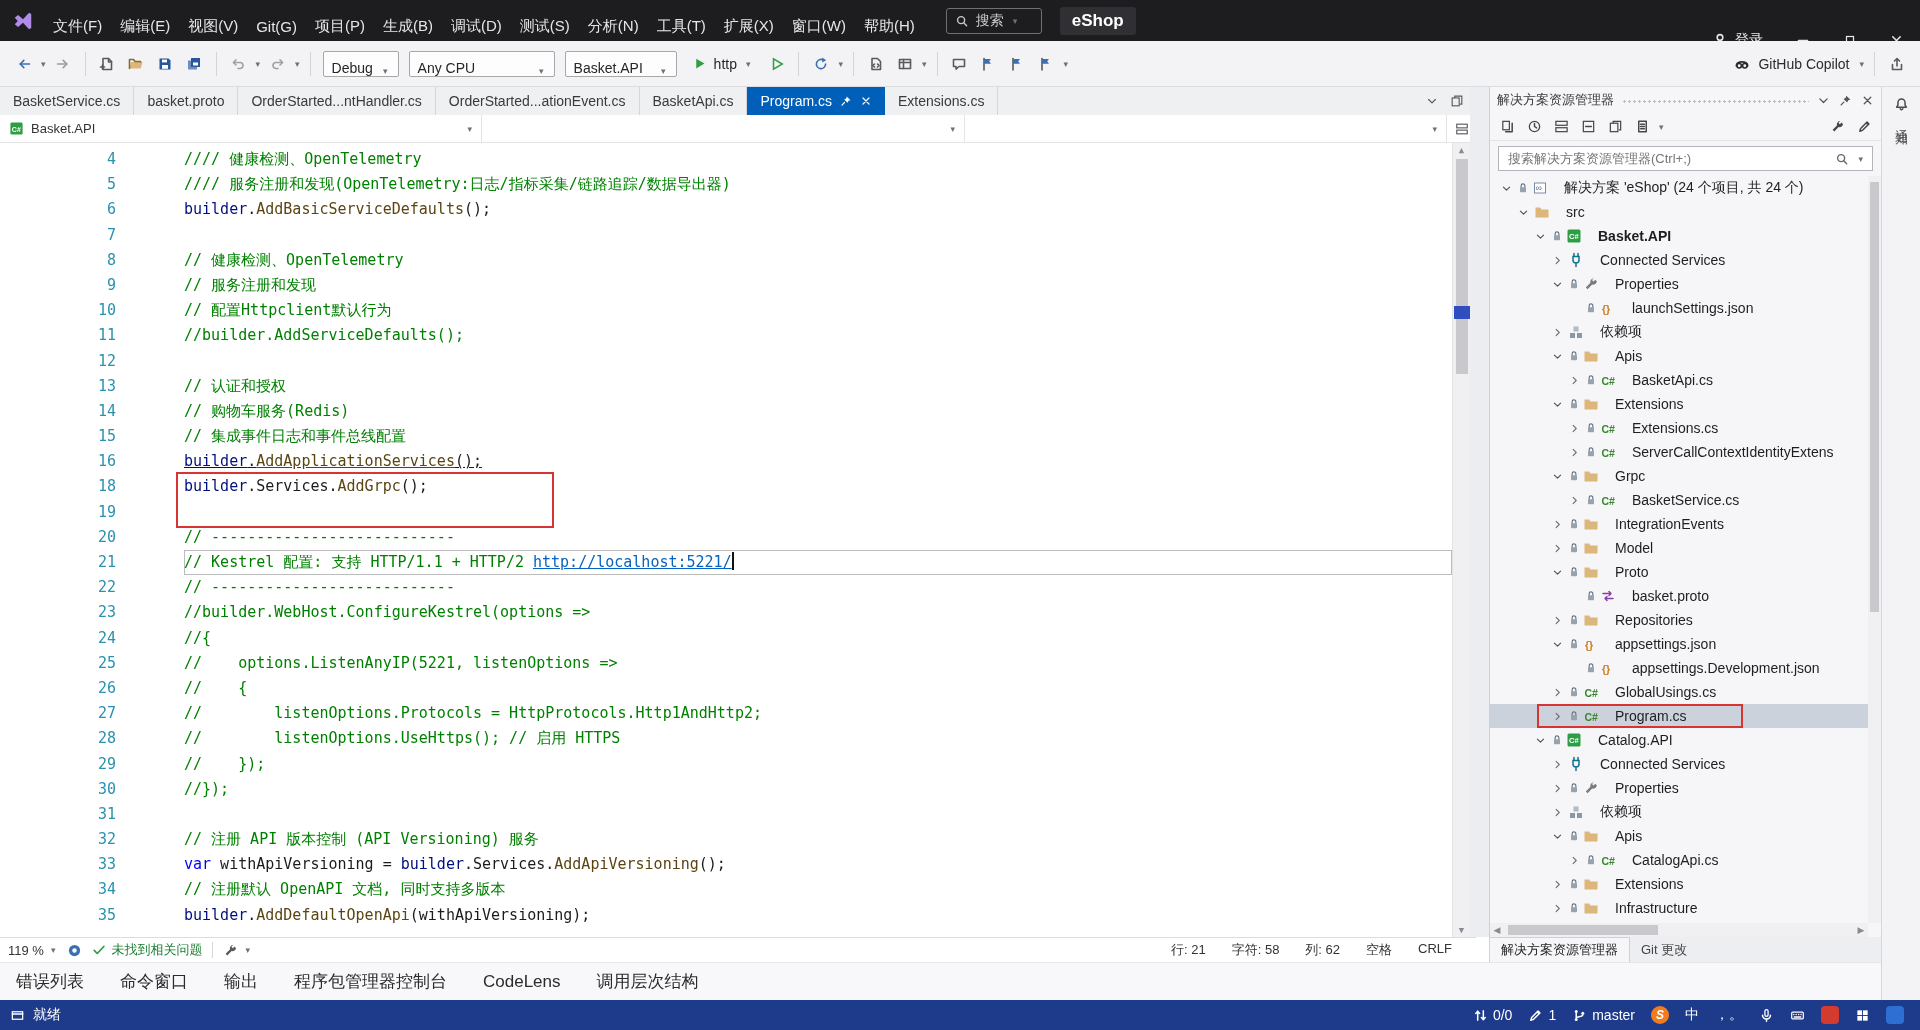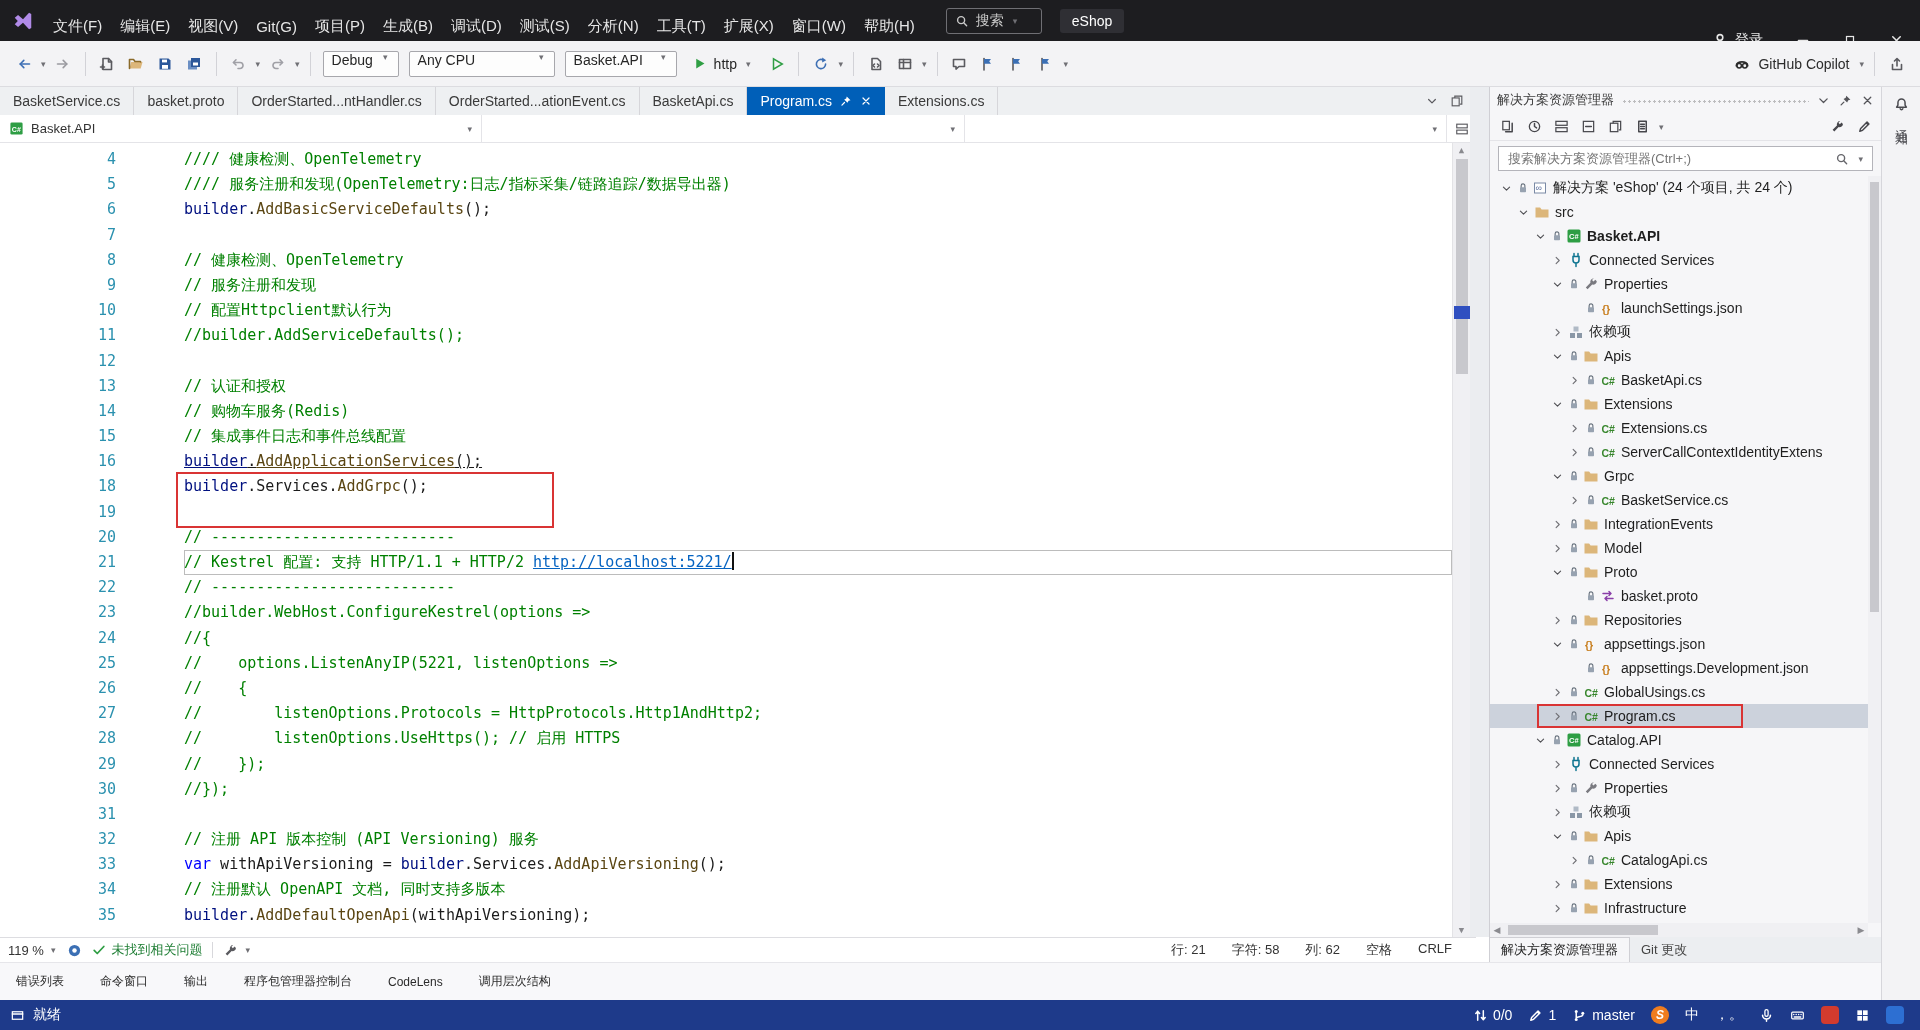--- a/index.html
+++ b/index.html
@@ -4,32 +4,32 @@
 <style>
   html,body{margin:0;padding:0;background:#c9c9c9;font-family:"Liberation Sans","DejaVu Sans",sans-serif;}
   *{box-sizing:border-box;}
   #app{position:relative;width:1920px;height:1030px;overflow:hidden;background:#ffffff;cursor:default;}
 
   
   #titlebar{position:absolute;left:0;top:0;width:1920px;height:41px;background:#1d1d20;display:flex;align-items:center;color:#e6e6e6;font-size:15px;}
   #vslogo{margin:0 10px 0 12px;display:flex;}
   .menu-item{padding:0 9px;height:41px;display:flex;align-items:center;}
   #titlesearch{margin-left:22px;width:96px;height:26px;border:1px solid #6f6f74;border-radius:3px;display:flex;align-items:center;gap:7px;padding:0 8px;color:#c9c9c9;font-size:14px;}
-  #soln-badge{margin-left:18px;padding:4px 12px;background:#2f2f34;border-radius:3px;color:#ffffff;font-weight:normal;font-size:14px;}
+  #soln-badge{margin-left:18px;padding:4px 12px;background:#2f2f34;border-radius:3px;color:#ffffff;font-weight:bold;font-size:17px;}
   #tb-right{margin-left:auto;display:flex;align-items:center;height:100%;margin-top:39px;}
   #signin{display:flex;align-items:center;gap:7px;padding:0 16px;height:100%;font-size:14px;}
   .winbtn{width:47px;height:41px;display:flex;align-items:center;justify-content:center;color:#e6e6e6;}
 
   
   #toolbar{position:absolute;left:0;top:41px;width:1920px;height:46px;background:#f3f3f5;border-bottom:1px solid #dcdce0;display:flex;align-items:center;padding:0 10px;gap:2px;}
   .tb-btn{width:27px;height:28px;display:flex;align-items:center;justify-content:center;border-radius:3px;}
   .tb-caret{font-size:9px;color:#6f6f74;margin:0 2px;}
   .tb-sep{width:1px;height:24px;background:#d2d2d7;margin:0 6px;}
   .tb-spacer{flex:1;}
-  .tb-select{height:26px;background:#fdfdfd;border:1px solid #a7a7ac;border-radius:2px;display:flex;align-items:flex-start;justify-content:space-between;padding:0 8px;font-size:14px;color:#262626;margin:12px 4px;}
+  .tb-select{height:26px;background:#fdfdfd;border:1px solid #a7a7ac;border-radius:2px;display:flex;align-items:flex-end;justify-content:space-between;padding:0 8px;font-size:14px;color:#262626;margin:12px 4px;}
   .tb-run{display:flex;align-items:center;gap:7px;padding:0 9px;height:26px;font-size:14px;color:#262626;}
   .copilot{display:flex;align-items:center;gap:7px;font-size:14px;color:#2b2b2b;padding:0 6px;}
   .ic{display:flex;align-items:center;justify-content:center;}
 
   
   #tabbar{position:absolute;left:0;top:87px;width:1476px;height:28px;background:#eef0f2;display:flex;align-items:stretch;font-size:14px;color:#3a3a3a;}
   .tab{display:flex;align-items:center;padding:0 13px;border-right:1px solid #d6d6da;gap:8px;white-space:nowrap;}
   .tab.active{background:#005fb8;color:#ffffff;border-right:none;}
   #tabstrip-icons{margin-left:auto;display:flex;align-items:center;gap:12px;padding-right:12px;color:#5a5a5f;}
 
@@ -60,21 +60,21 @@
   #vscroll .thumb{position:absolute;left:3px;width:12px;top:16px;height:215px;background:#c8c8cd;}
   #vscroll .mark{position:absolute;left:1px;width:16px;top:163px;height:13px;background:#2f4fc0;}
 
   
   #docstatus{position:absolute;left:0;top:937px;width:1476px;height:25px;background:#ffffff;border-top:1px solid #dddde1;display:flex;align-items:center;font-size:13px;color:#333;padding:0 8px;gap:10px;}
   #ds-right{margin-left:auto;display:flex;gap:26px;padding-right:16px;}
   .green-text{color:#1d7d33;}
   .ds-sep{width:1px;height:16px;background:#d8d8dc;}
 
   
-  #paneltabs{position:absolute;left:0;top:962px;width:1920px;height:38px;background:#f8f8fa;border-top:1px solid #e6e6ea;display:flex;align-items:center;gap:36px;padding-left:16px;font-size:12px;color:#2b2b2b;}
+  #paneltabs{position:absolute;left:0;top:962px;width:1920px;height:38px;background:#f8f8fa;border-top:1px solid #e6e6ea;display:flex;align-items:center;gap:36px;padding-left:16px;font-size:17px;color:#2b2b2b;}
 
   
   #statusbar{position:absolute;left:0;top:1000px;width:1920px;height:30px;background:#1e3a8a;color:#ffffff;display:flex;align-items:center;font-size:14px;padding:0 10px;gap:8px;}
   #sb-right{margin-left:auto;display:flex;align-items:center;gap:16px;padding-right:6px;}
   .sb-item{display:flex;align-items:center;gap:5px;}
   .sb-badge{width:18px;height:18px;border-radius:4px;display:flex;align-items:center;justify-content:center;font-size:12px;font-weight:bold;color:#fff;}
   .sogou{background:#f07c1e;border-radius:50%;font-style:italic;}
   .redb{background:#d23b2e;}
   .blueb{background:#2d6fd2;}
 
@@ -91,21 +91,21 @@
   .exp-right{margin-left:auto;display:flex;gap:3px;}
   #exp-search{margin:5px 8px;height:25px;border:1px solid #b4b4ba;background:#ffffff;display:flex;align-items:center;padding:0 7px;gap:7px;}
   #exp-search input{flex:1;border:none;outline:none;font-size:13px;color:#333;background:transparent;font-family:inherit;}
   #exp-search input::placeholder{color:#767676;}
   #tree{position:absolute;left:0;right:13px;top:89px;bottom:14px;overflow:hidden;font-size:14px;color:#1e1e1e;}
   .trow{height:24px;display:flex;align-items:center;position:relative;white-space:nowrap;}
   .trow.sel{background:#ccd2dc;}
   .arrow{width:17px;flex:none;display:flex;justify-content:center;}
   .lock{width:15px;flex:none;display:flex;justify-content:center;}
   .ticon{width:20px;flex:none;display:flex;justify-content:center;}
-  .tlabel{margin-left:3px;overflow:hidden;}
+  .tlabel{margin-left:14px;overflow:hidden;}
   .rbox{position:absolute;left:47px;top:0px;width:206px;height:24px;border:2px solid #d93434;pointer-events:none;}
   #exp-vscroll{position:absolute;right:0;top:89px;bottom:14px;width:13px;background:#f0f0f3;}
   #exp-vscroll .thumb{position:absolute;left:2px;width:9px;top:6px;height:430px;background:#c8c8cd;}
   #exp-hscroll{position:absolute;left:0;right:13px;bottom:0;height:14px;background:#f0f0f3;display:flex;align-items:center;color:#8a8a8f;font-size:9px;}
   #exp-hscroll .harr{width:14px;text-align:center;}
   #exp-hscroll .htrack{flex:1;position:relative;height:100%;}
   #exp-hscroll .hthumb{position:absolute;left:4px;top:2px;height:10px;width:150px;background:#c8c8cd;}
 
   
   #exp-tabs{position:absolute;left:1489px;top:937px;width:392px;height:25px;background:#eceef1;border-left:1px solid #cfcfd4;display:flex;font-size:13px;color:#444;}

